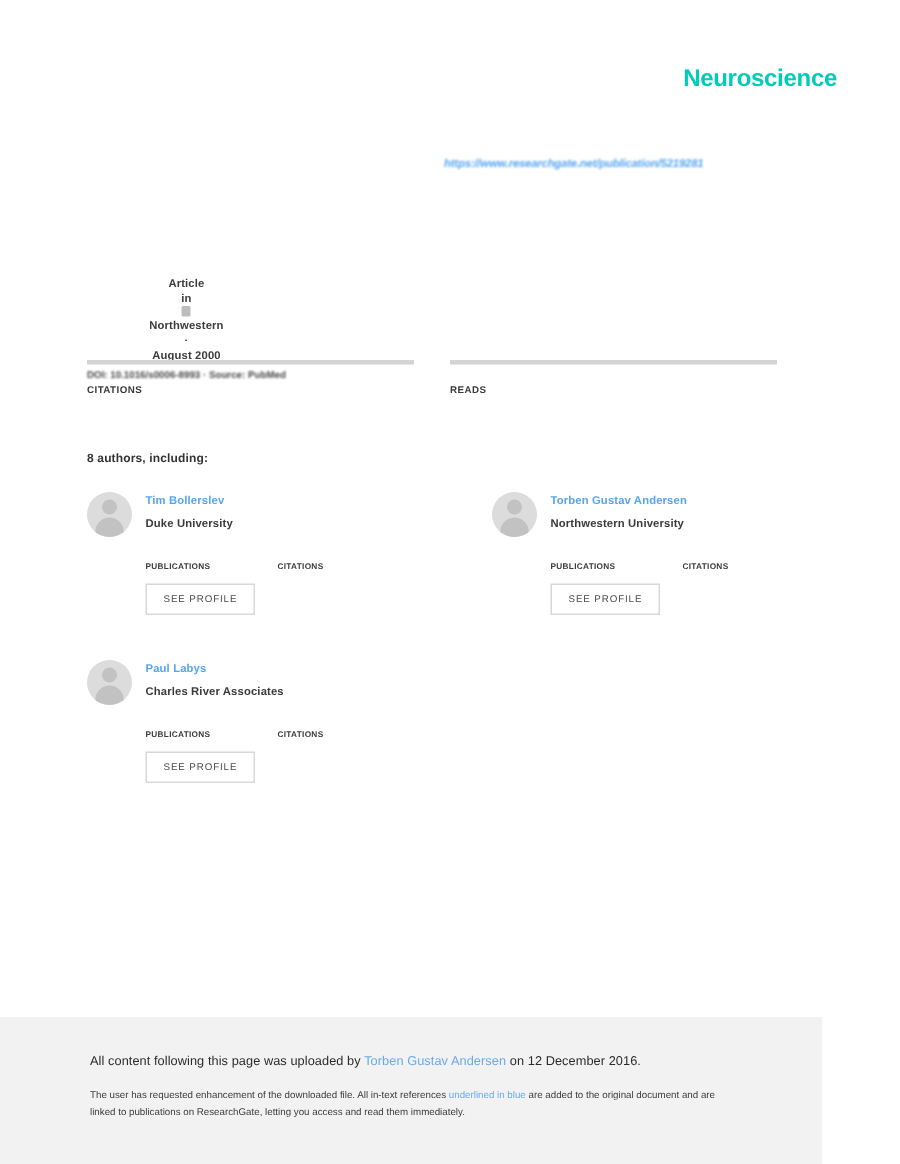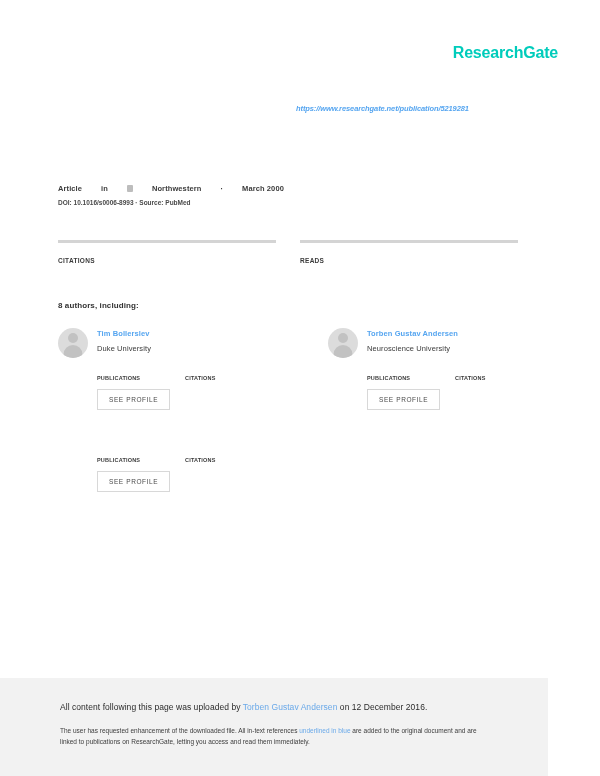--- a/index.html
+++ b/index.html
@@ -54,21 +54,22 @@
   }
   .meta-line1 {
     font-size: 7.5px;
     font-weight: bold;
     color: #3b3b3b;
     letter-spacing: 0.1px;
     filter: blur(0.5px);
     white-space: nowrap;
     display: flex;
     align-items: center;
-    gap: 19px;
+    gap: 1px;
+    flex-direction: column;
   }
   .journal-icon {
     display: inline-block;
     width: 6px;
     height: 7px;
     background: #bdbdbd;
     border-radius: 1px;
     flex: none;
   }
   .meta-line2 {
@@ -184,21 +185,21 @@
     font-size: 7.5px;
     font-weight: bold;
     color: #55a5f0;
     filter: blur(0.5px);
     white-space: nowrap;
     letter-spacing: 0.1px;
   }
   .author-affil {
     margin-top: 6px;
     font-size: 7.5px;
-    font-weight: normal;
+    font-weight: bold;
     color: #3a3a3a;
     filter: blur(0.5px);
     white-space: nowrap;
     letter-spacing: 0.1px;
   }
   .author-stats {
     margin-top: 9px;
     margin-left: 39px;
     display: flex;
     gap: 26px;
@@ -261,31 +262,31 @@
   }
   .footer-note .blue {
     color: #6aa9e9;
   }
 </style>
 </head>
 <body>
 
 <div class="page">
 
-  <div class="rg-logo">ResearchGate</div>
+  <div class="rg-logo">Neuroscience</div>
   <div class="rg-url">https://www.researchgate.net/publication/5219281</div>
 
   <div class="meta-block">
     <div class="meta-line1">
       <span>Article</span>
       <span>in</span>
       <span class="journal-icon"></span>
       <span>Northwestern</span>
       <span>·</span>
-      <span>March 2000</span>
+      <span>August 2000</span>
     </div>
     <div class="meta-line2">DOI: 10.1016/s0006-8993 · Source: PubMed</div>
   </div>
 
   <div class="stats">
     <div class="stat-col">
       <div class="stat-rule"></div>
       <div class="stat-value"></div>
       <div class="stat-label">CITATIONS</div>
     </div>
@@ -327,41 +328,51 @@
       </div>
 
       <div class="author-card">
         <div class="author-head">
           <div class="avatar">
             <div class="head"></div>
             <div class="body"></div>
           </div>
           <div class="author-info">
             <div class="author-name">Torben Gustav Andersen</div>
-            <div class="author-affil">Neuroscience University</div>
+            <div class="author-affil">Northwestern University</div>
           </div>
         </div>
         <div class="author-stats">
           <div class="mini-stat">
             <div class="mini-value"></div>
             <div class="mini-label">PUBLICATIONS</div>
           </div>
           <div class="mini-stat">
             <div class="mini-value"></div>
             <div class="mini-label">CITATIONS</div>
           </div>
         </div>
         <div class="see-profile">SEE PROFILE</div>
       </div>
 
     </div>
 
     <div class="author-row second">
 
       <div class="author-card">
+        <div class="author-head">
+          <div class="avatar">
+            <div class="head"></div>
+            <div class="body"></div>
+          </div>
+          <div class="author-info">
+            <div class="author-name">Paul Labys</div>
+            <div class="author-affil">Charles River Associates</div>
+          </div>
+        </div>
         <div class="author-stats">
           <div class="mini-stat">
             <div class="mini-value"></div>
             <div class="mini-label">PUBLICATIONS</div>
           </div>
           <div class="mini-stat">
             <div class="mini-value"></div>
             <div class="mini-label">CITATIONS</div>
           </div>
         </div>

